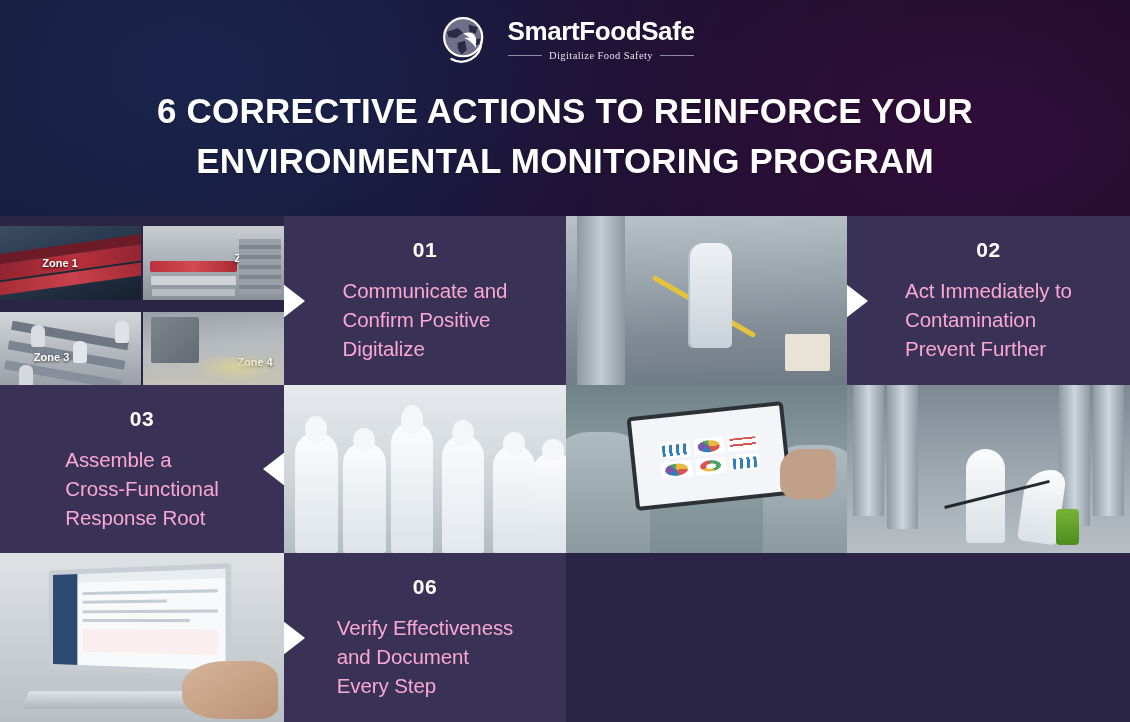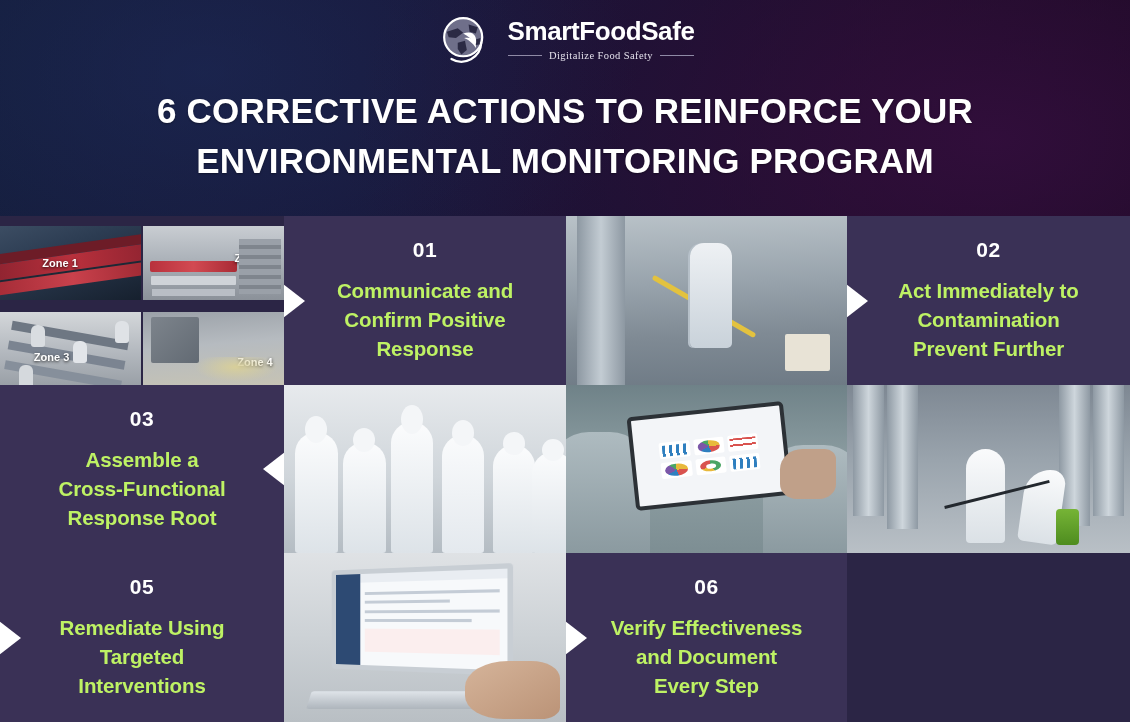--- a/index.html
+++ b/index.html
@@ -65,22 +65,22 @@
     background: #3a3156;
     display: flex; flex-direction: column;
     align-items: center; justify-content: center;
     padding: 6px 12px;
   }
   .step-num {
     color: #ffffff; font-size: 21px; font-weight: bold;
     letter-spacing: 0.5px; margin-bottom: 14px;
   }
   .step-title {
-    color: #bef264; font-size: 20.5px; font-weight: bold;
-    line-height: 29px; text-align: center; letter-spacing: -0.1px;
+    color: #f9a8d4; font-size: 20.5px; font-weight: normal;
+    line-height: 29px; text-align: left; letter-spacing: -0.1px;
   }
   .step-title span { display: block; }
 
   
   .arrow { position: absolute; top: 50%; transform: translateY(-50%); z-index: 6; }
   .arrow-right {
     left: -1px; width: 0; height: 0;
     border-top: 17px solid transparent; border-bottom: 17px solid transparent;
     border-left: 22px solid #ffffff;
   }
@@ -225,21 +225,21 @@
         </div>
       </div>
     </div>
 
     <div class="cell panel">
       <div class="arrow arrow-right"></div>
       <div class="step-num">01</div>
       <div class="step-title">
         <span>Communicate and</span>
         <span>Confirm Positive</span>
-        <span>Response</span>
+        <span>Digitalize</span>
       </div>
     </div>
 
     <div class="cell">
       <div class="photo ph-clean">
         <span class="extra1"></span>
         <span class="extra2"></span>
       </div>
     </div>
 
@@ -309,29 +309,20 @@
         <span class="tank t2"></span>
         <span class="tank t3"></span>
         <span class="tank t4"></span>
         <span class="worker w1"></span>
         <span class="worker w2"></span>
         <span class="wand"></span>
         <span class="jug"></span>
       </div>
     </div>
 
-    <div class="cell panel">
-      <div class="arrow arrow-right"></div>
-      <div class="step-num">05</div>
-      <div class="step-title">
-        <span>Remediate Using</span>
-        <span>Targeted</span>
-        <span>Interventions</span>
-      </div>
-    </div>
 
     <div class="cell">
       <div class="photo ph-laptop">
         <span class="lid">
           <span class="nav"></span>
           <span class="top"></span>
           <span class="row r1"></span>
           <span class="row r2"></span>
           <span class="row r3"></span>
           <span class="row r4"></span>

